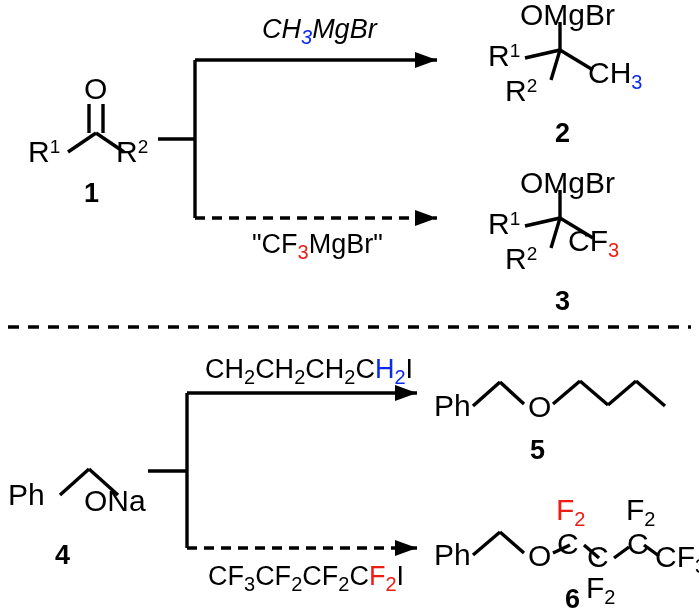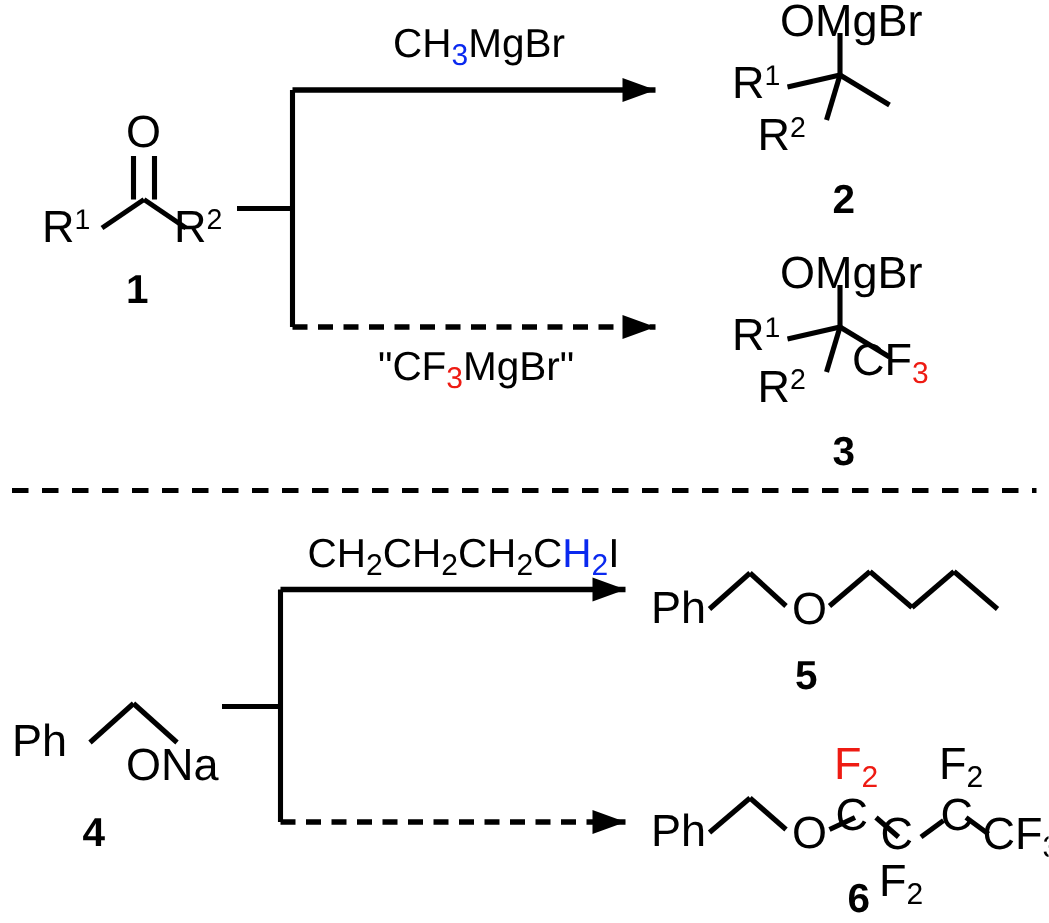--- a/index.html
+++ b/index.html
@@ -90,41 +90,43 @@
       <line class="bond" x1="614" y1="558" x2="629" y2="547"></line>
       <line class="bond" x1="644" y1="545" x2="659" y2="556"></line>
     </g>
   </svg>
 
   <div class="lbl atom" style="left:84px;top:74px;">O</div>
   <div class="lbl atom" style="left:28px;top:137px;"><span>R</span><span class="sup">1</span></div>
   <div class="lbl atom" style="left:116px;top:137px;"><span>R</span><span class="sup">2</span></div>
   <div class="lbl num" style="left:84px;top:180px;">1</div>
 
-  <div class="lbl reag" style="left:262px;top:16px;"><span>CH</span><span class="sub blue">3</span><span>MgBr</span></div>
+  <div class="lbl reag" style="left:262px;top:16px;font-style:italic;"><span>CH</span><span class="sub blue">3</span><span>MgBr</span></div>
 
   <div class="lbl reag" style="left:252px;top:231px;"><span>"CF</span><span class="sub red">3</span><span>MgBr"</span></div>
 
   <div class="lbl atom" style="left:520px;top:0px;">OMgBr</div>
   <div class="lbl atom" style="left:488px;top:41px;"><span>R</span><span class="sup">1</span></div>
   <div class="lbl atom" style="left:505px;top:76px;"><span>R</span><span class="sup">2</span></div>
+  <div class="lbl atom" style="left:588px;top:58px;"><span>CH</span><span class="sub blue">3</span></div>
   <div class="lbl num" style="left:555px;top:120px;">2</div>
 
   <div class="lbl atom" style="left:520px;top:168px;">OMgBr</div>
   <div class="lbl atom" style="left:488px;top:209px;"><span>R</span><span class="sup">1</span></div>
   <div class="lbl atom" style="left:505px;top:244px;"><span>R</span><span class="sup">2</span></div>
   <div class="lbl atom" style="left:568px;top:226px;"><span>CF</span><span class="sub red">3</span></div>
   <div class="lbl num" style="left:555px;top:288px;">3</div>
 
   <div class="lbl atom" style="left:8px;top:480px;">Ph</div>
-  <div class="lbl atom" style="left:84px;top:496px;">ONa</div>
+  <div class="lbl atom" style="left:84px;top:486px;">ONa</div>
   <div class="lbl num" style="left:55px;top:542px;">4</div>
 
   <div class="lbl reag" style="left:205px;top:356px;"><span>CH</span><span class="sub">2</span><span>CH</span><span class="sub">2</span><span>CH</span><span class="sub">2</span><span>C</span><span class="blue">H</span><span class="sub blue">2</span><span>I</span></div>
 
+  <div class="lbl reag" style="left:208px;top:563px;"><span>CF</span><span class="sub">3</span><span>CF</span><span class="sub">2</span><span>CF</span><span class="sub">2</span><span>C</span><span class="red">F</span><span class="sub red">2</span><span>I</span></div>
 
   <div class="lbl atom" style="left:434px;top:391px;">Ph</div>
   <div class="lbl atom" style="left:528px;top:392px;">O</div>
   <div class="lbl num" style="left:530px;top:437px;">5</div>
 
   <div class="lbl atom" style="left:434px;top:540px;">Ph</div>
   <div class="lbl atom" style="left:528px;top:541px;">O</div>
 
   <div class="lbl atom red" style="left:556px;top:495px;"><span>F</span><span class="sub">2</span></div>
   <div class="lbl atom" style="left:557px;top:529px;">C</div>

